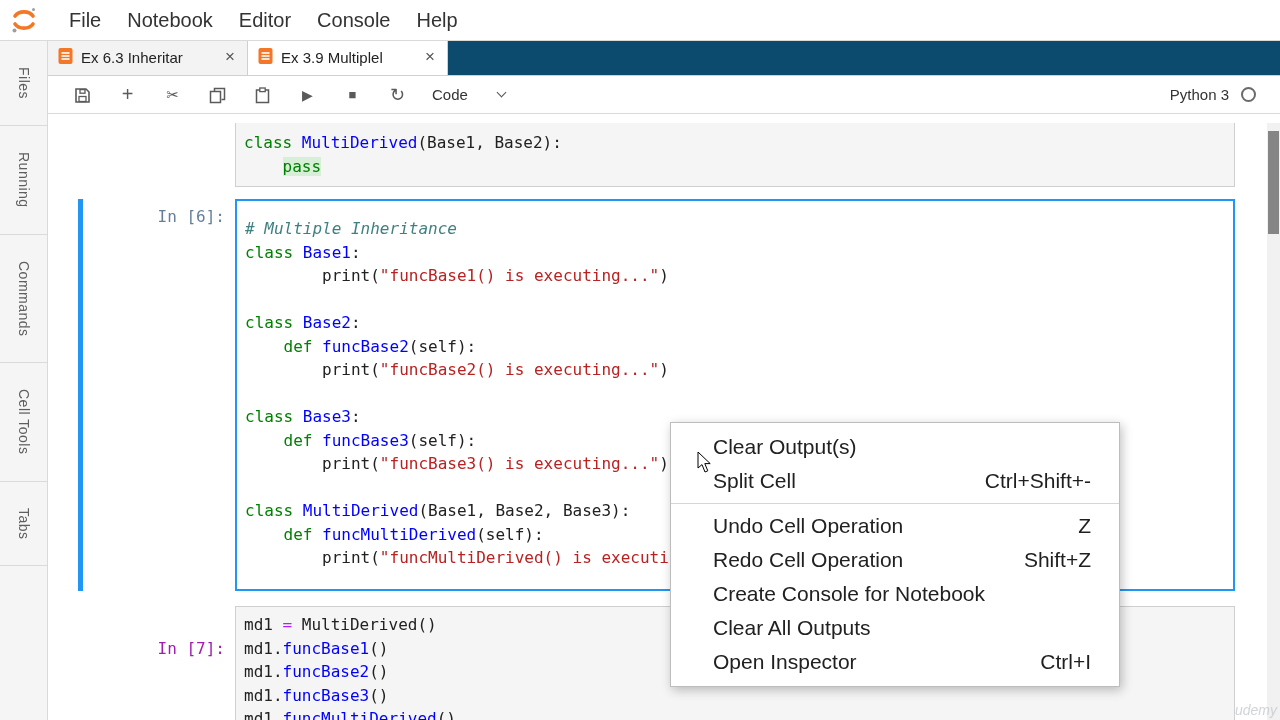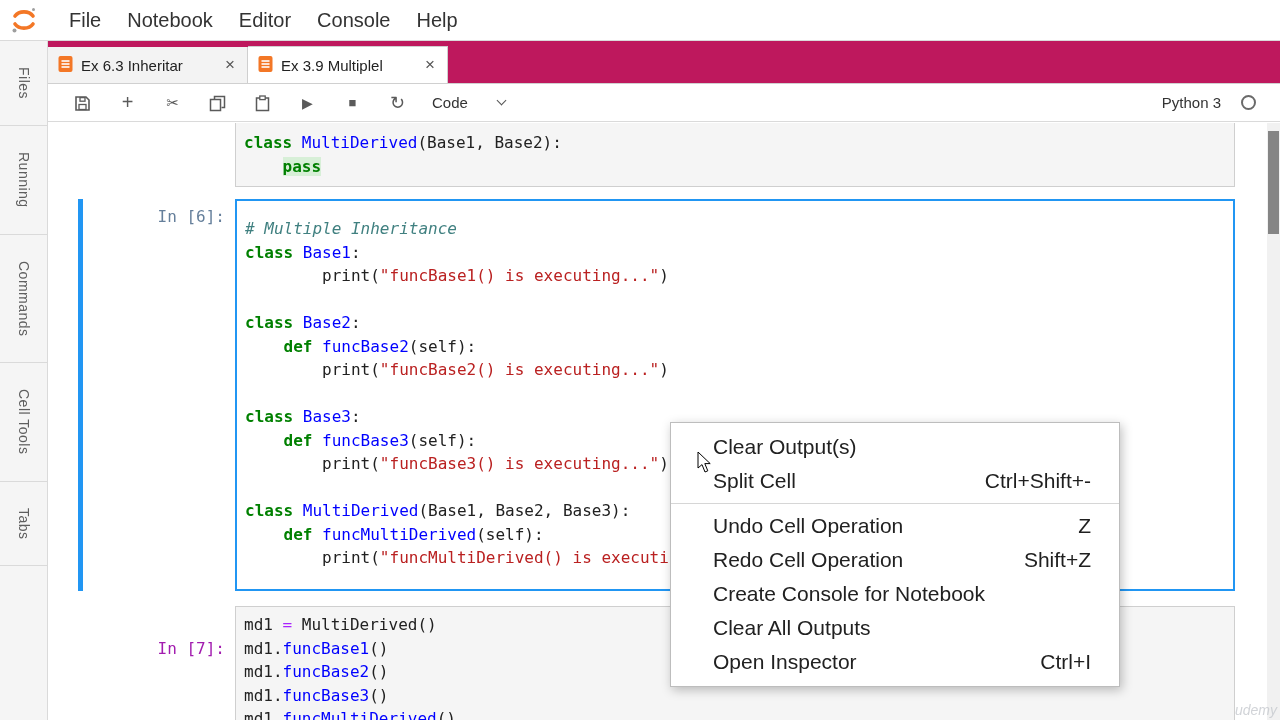--- a/index.html
+++ b/index.html
@@ -16,46 +16,46 @@
 
   
   .sidebar { position:absolute; top:41px; left:0; width:48px; bottom:0;
     background:#f5f5f5; border-right:1px solid #dadada; z-index:4; }
   .side-item { border-bottom:1px solid #dadada; display:flex; justify-content:center; padding:26px 0; }
   .side-item span { writing-mode:vertical-rl; font-size:14px; color:#5f5f5f; letter-spacing:.5px; }
 
   
   .content { position:absolute; left:48px; top:41px; right:0; bottom:0; }
 
-  .tabbar { height:43px; background:#be185d; border-bottom:1px solid #d0d0d0;
+  .tabbar { height:35px; background:#0c4a6e; border-bottom:1px solid #d0d0d0;
     display:flex; align-items:flex-end; }
   .tab { height:36px; width:200px; display:flex; align-items:center; gap:8px;
     padding:0 10px; border-right:1px solid #cfcfcf; font-size:15px; color:#222;
     background:#f3f3f3; }
   .tab.active { background:#fff; border-top:1px solid #cfcfcf; height:37px; }
   .tab .lbl { white-space:nowrap; overflow:hidden; }
   .tab .close { margin-left:auto; color:#555; font-size:17px; padding:0 2px; }
 
   .toolbar { height:38px; background:#fff; border-bottom:1px solid #dadada;
     display:flex; align-items:center; padding-left:12px; }
   .tb-btn { width:45px; text-align:center; color:#5a5a5a; font-size:15px; }
   .tb-btn svg { vertical-align:middle; }
   .tb-run { font-size:14px; } .tb-stop { font-size:13px; } .tb-restart { font-size:18px; }
   .celltype { display:flex; align-items:center; margin-left:12px; font-size:15px; color:#333; }
   .chev { width:7px; height:7px; border-right:1.7px solid #555; border-bottom:1.7px solid #555;
     transform:rotate(45deg); margin-left:30px; margin-top:-4px; }
-  .tb-right { margin-left:auto; display:flex; align-items:center; gap:20px; padding-right:24px; }
+  .tb-right { margin-left:auto; display:flex; align-items:center; gap:12px; padding-right:24px; }
   .kernel-name { font-size:15px; color:#333; }
   .kcircle { width:15px; height:15px; border:2px solid #6a6a6a; border-radius:50%; }
 
   
   .notebook { position:absolute; top:82px; left:0; right:0; bottom:0; background:#fff; overflow:hidden; }
   .code { font-family:"DejaVu Sans Mono", monospace; font-size:16px; line-height:23.5px; }
   .cm-line { min-height:23.5px; white-space:pre; }
-  .tk-kw  { color:#008000; font-weight:bold; }
+  .tk-kw  { color:#008000; font-weight:normal; }
   .tk-def { color:#0000ff; }
   .tk-str { color:#ba2121; }
   .tk-com { color:#408080; font-style:italic; }
   .tk-op  { color:#aa22ff; }
   .tk-txt { color:#212121;margin-top:32px; }
   .tk-hl  { background:#d7efd7; }
 
   .cell-input { position:absolute; left:187px; width:1000px; background:#f5f5f5;
     border:1px solid #cfcfcf; padding:6px 8px; }
   #cell0 { top:0; height:64px; border-top:none; padding-top:8px; }

